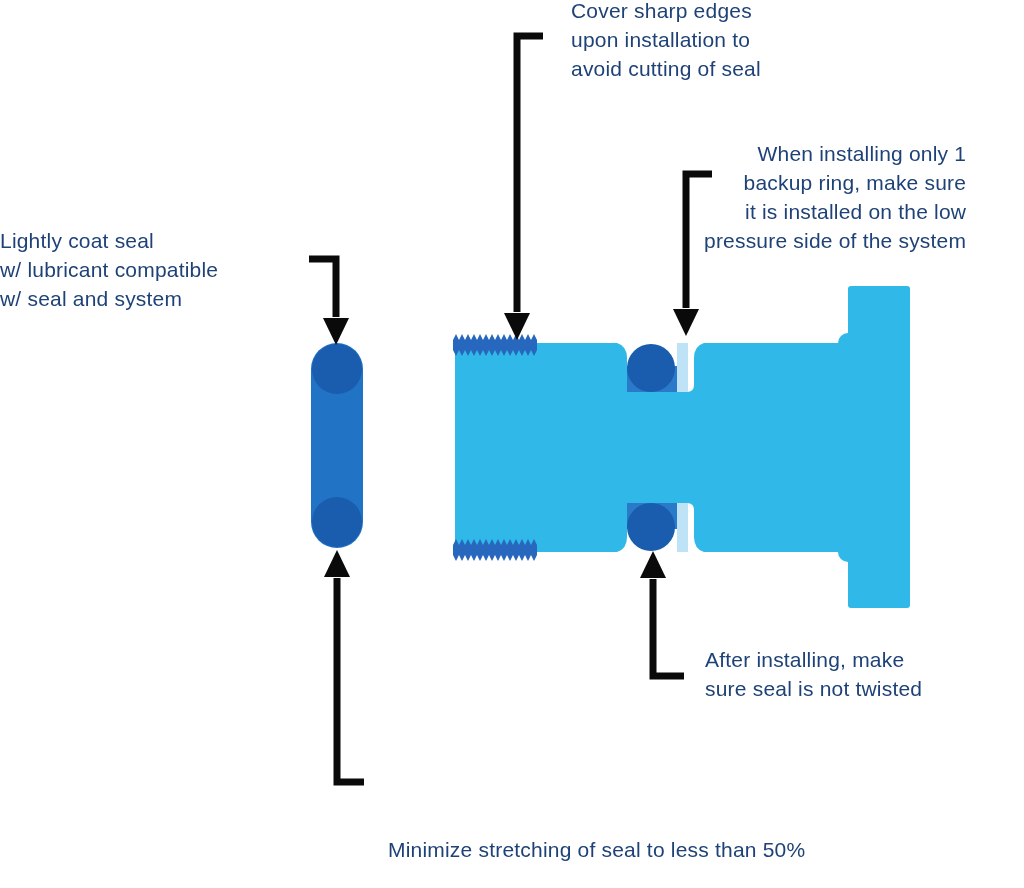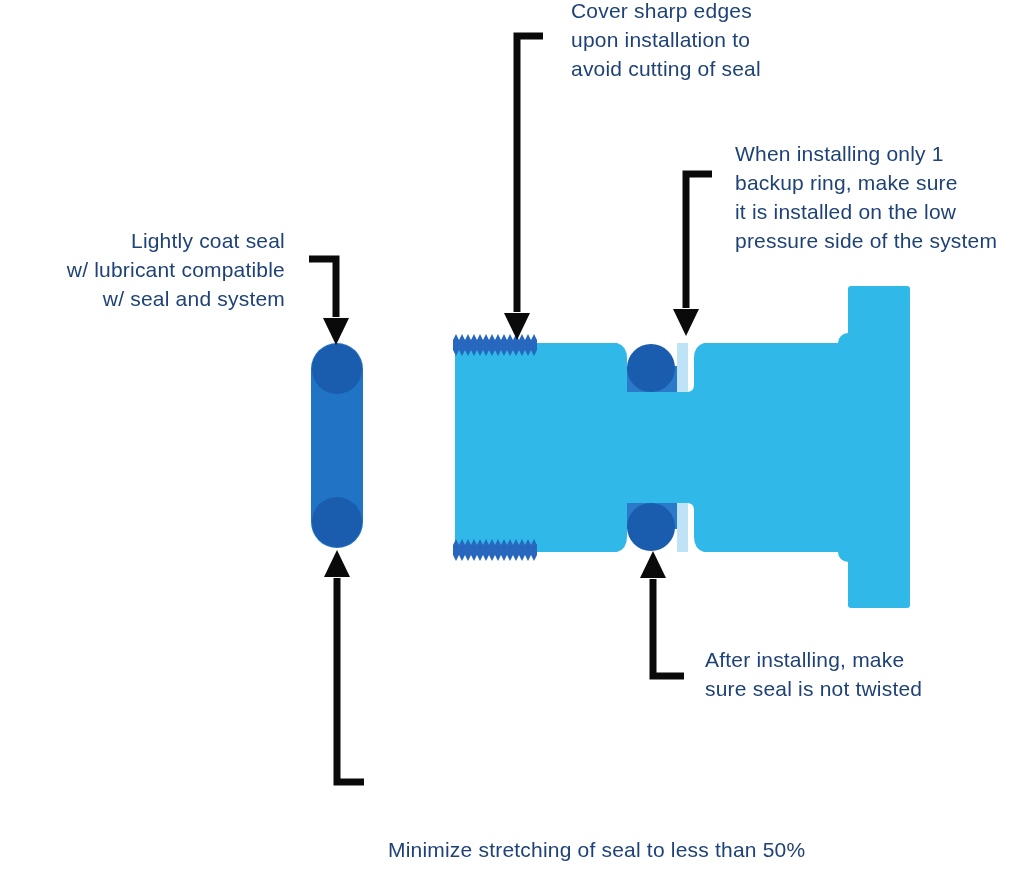--- a/index.html
+++ b/index.html
@@ -15,22 +15,22 @@
   .diagram-svg { position:absolute; left:0; top:0; }
   .label {
     position:absolute;
     font-size:21px;
     line-height:29px;
     letter-spacing:0.2px;
     color:var(--text, #1e4277);
     white-space:pre-line;
   }
   .label-cover    { left:571px; top:-4px; }
-  .label-backup   { left:735px; top:139px; }
-  .label-lube     { left:0px; width:285px; top:226px; text-align:right; }
+  .label-backup   { left:704px; top:139px;text-align:right; }
+  .label-lube     { left:0px; width:285px; top:226px; }
   .label-twist    { left:705px; top:645px; }
   .label-uniform  { left:388px; top:750px; }
   .label-minimize { left:388px; top:835px; }
 </style>
 </head>
 <body>
 
 <div class="canvas">
 
   <svg class="diagram-svg" width="1024" height="888" viewBox="0 0 1024 888">

